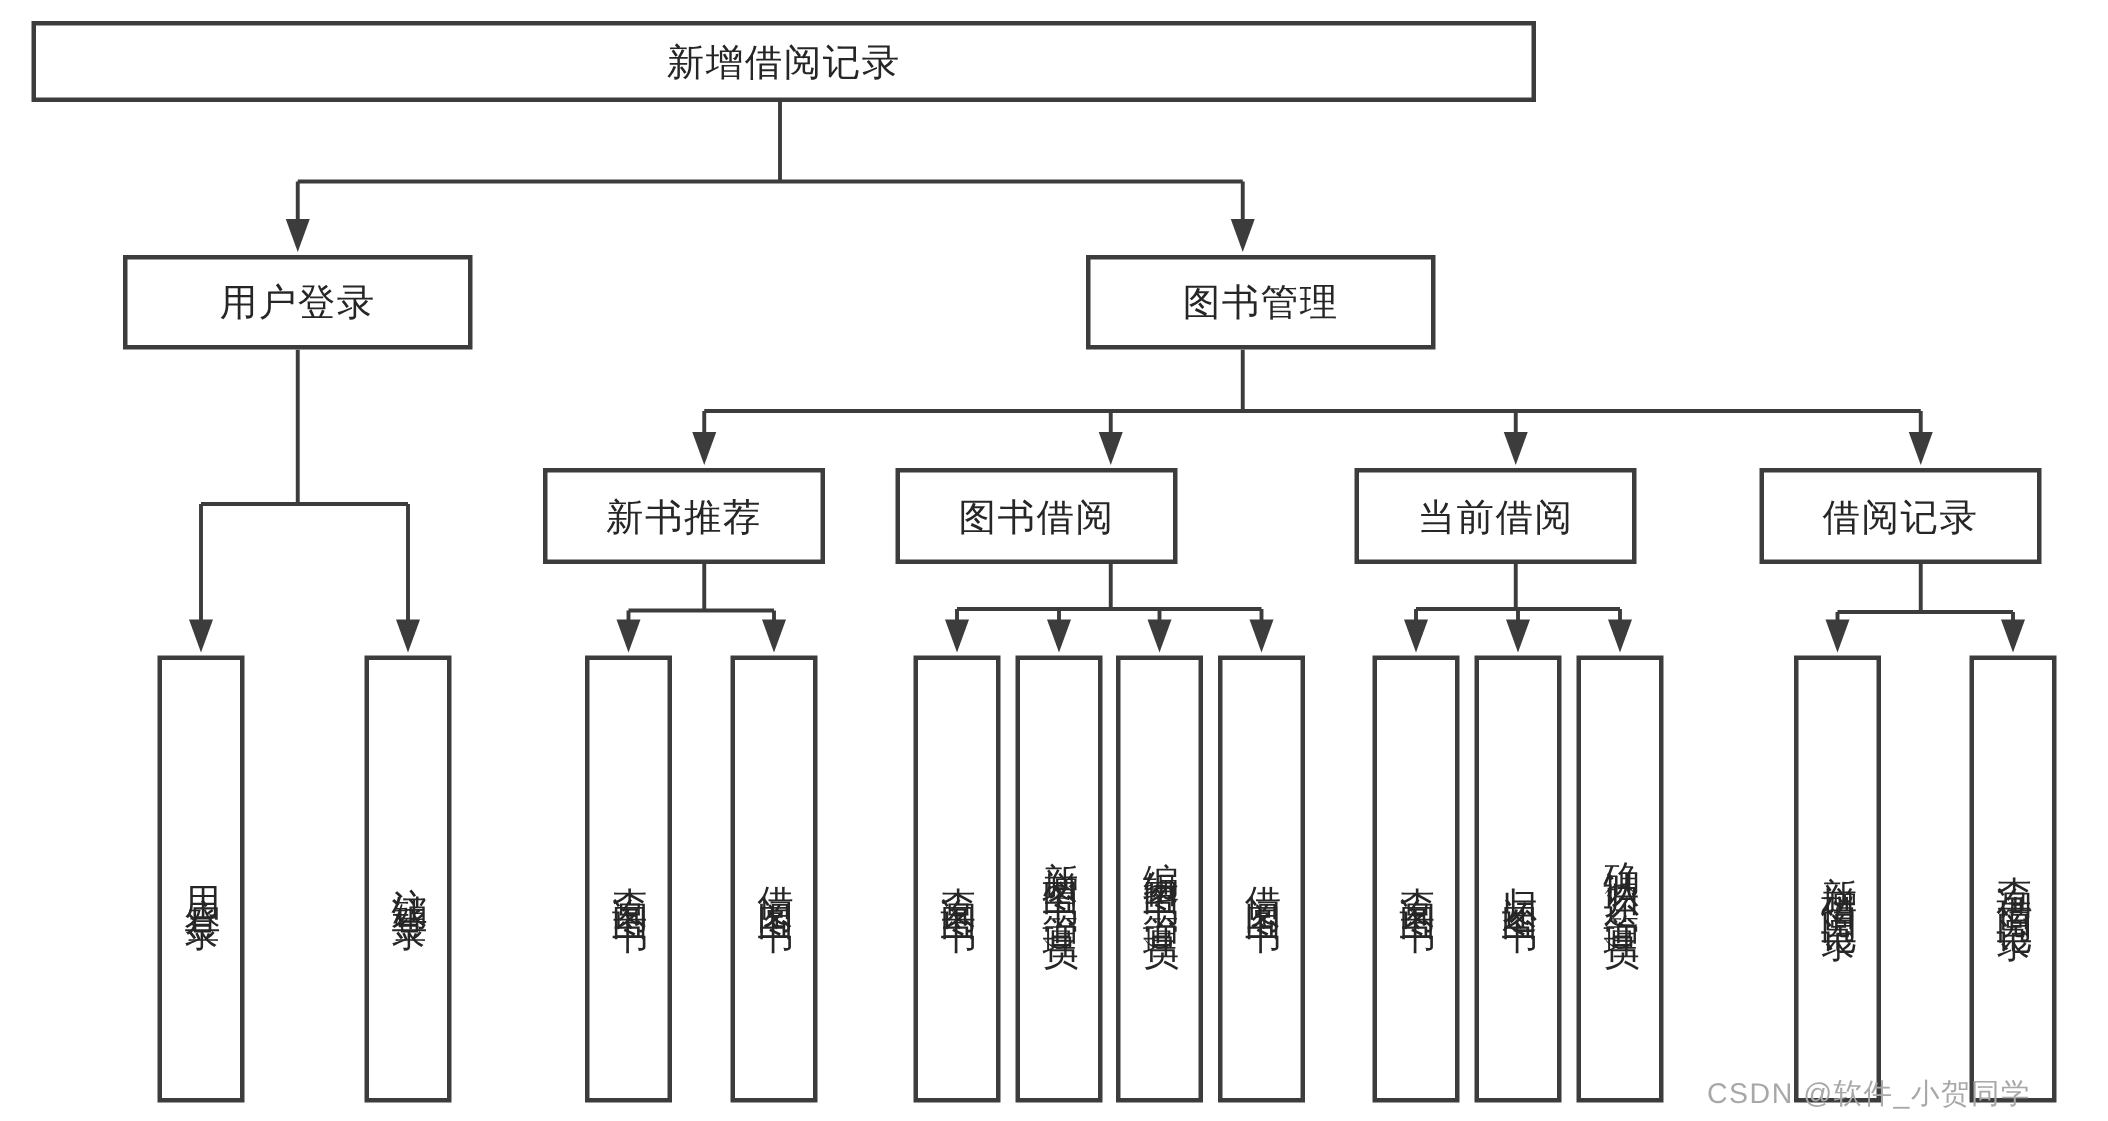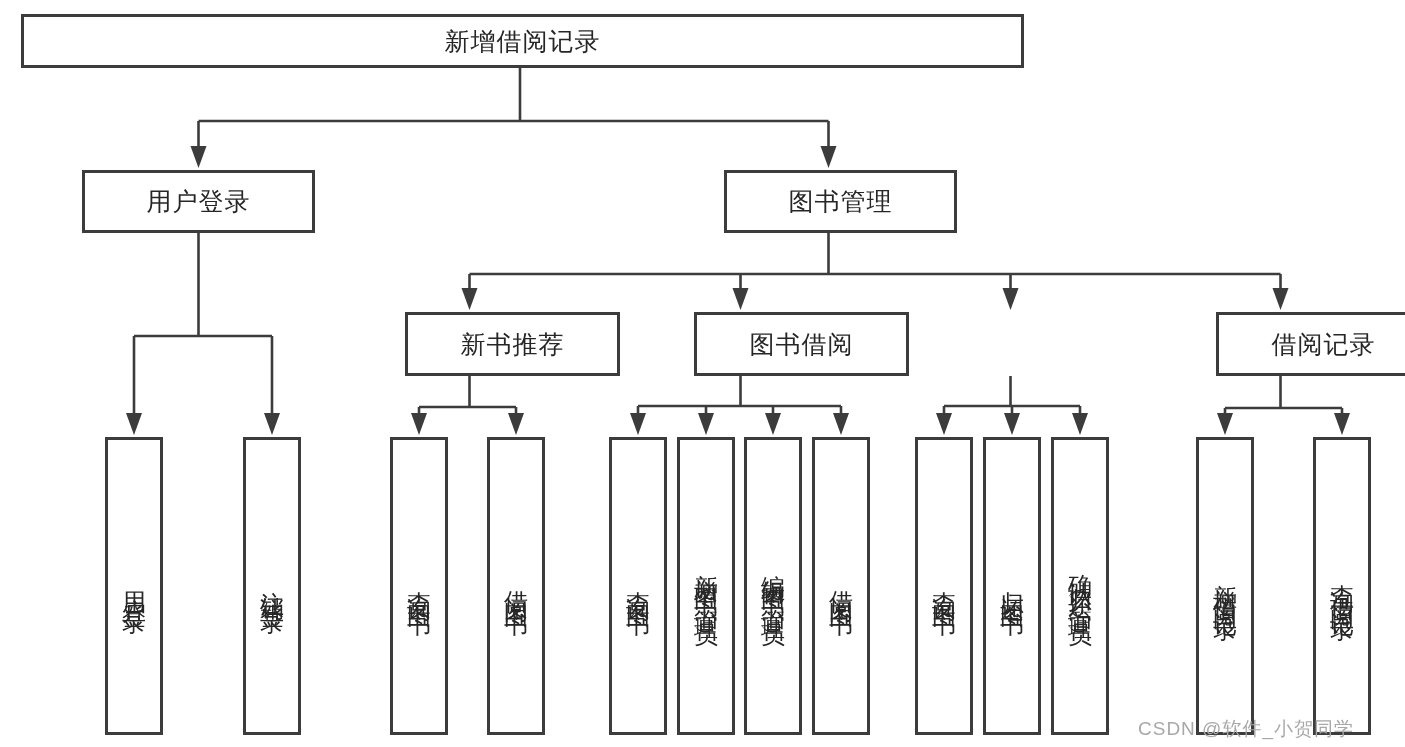--- a/index.html
+++ b/index.html
@@ -29,23 +29,23 @@
     background:#ffffff;
     display:flex;align-items:center;justify-content:center;
     z-index:1;
     font-size:25px;
     letter-spacing:1px;
     color:var(--text);
   }
   .node.root{left:21px;top:14px;width:1003px;height:54px;}
   .node.lvl2-a{left:82px;top:170px;width:233px;height:63px;}
   .node.lvl2-b{left:712px;top:170px;width:233px;height:63px;margin-left:12px;}
-  .node.lvl3{top:312px;width:215px;height:64px;margin-left:43px;}
+  .node.lvl3{top:312px;width:188px;height:64px;}
   .node.lvl3.g1{left:362px;}
-  .node.lvl3.g2{left:651px;}
+  .node.lvl3.g2{left:597px;}
   .node.lvl3.g3{left:903px;}
   .node.lvl3.g4{left:1173px;font-family:Liberation Serif, serif;}
   .node.leaf{
     top:437px;width:58px;height:298px;
     font-size:24px;letter-spacing:0;
   }
   .leaf .vtext{
     writing-mode:vertical-rl;
     text-orientation:mixed;
     letter-spacing:7px;
@@ -123,20 +123,21 @@
     </g>
   </svg>
 
   <div class="node root">新增借阅记录</div>
 
   <div class="node lvl2-a">用户登录</div>
   <div class="node lvl2-b">图书管理</div>
 
   <div class="node lvl3 g1">新书推荐</div>
   <div class="node lvl3 g2">图书借阅</div>
+  <div class="node lvl3 g3">当前借阅</div>
   <div class="node lvl3 g4">借阅记录</div>
 
   <div class="node leaf x1">
     <span class="vtext">用户登录</span>
   </div>
   <div class="node leaf x2">
     <span class="vtext">注销登录</span>
   </div>
   <div class="node leaf x3">
     <span class="vtext">查询图书</span>

